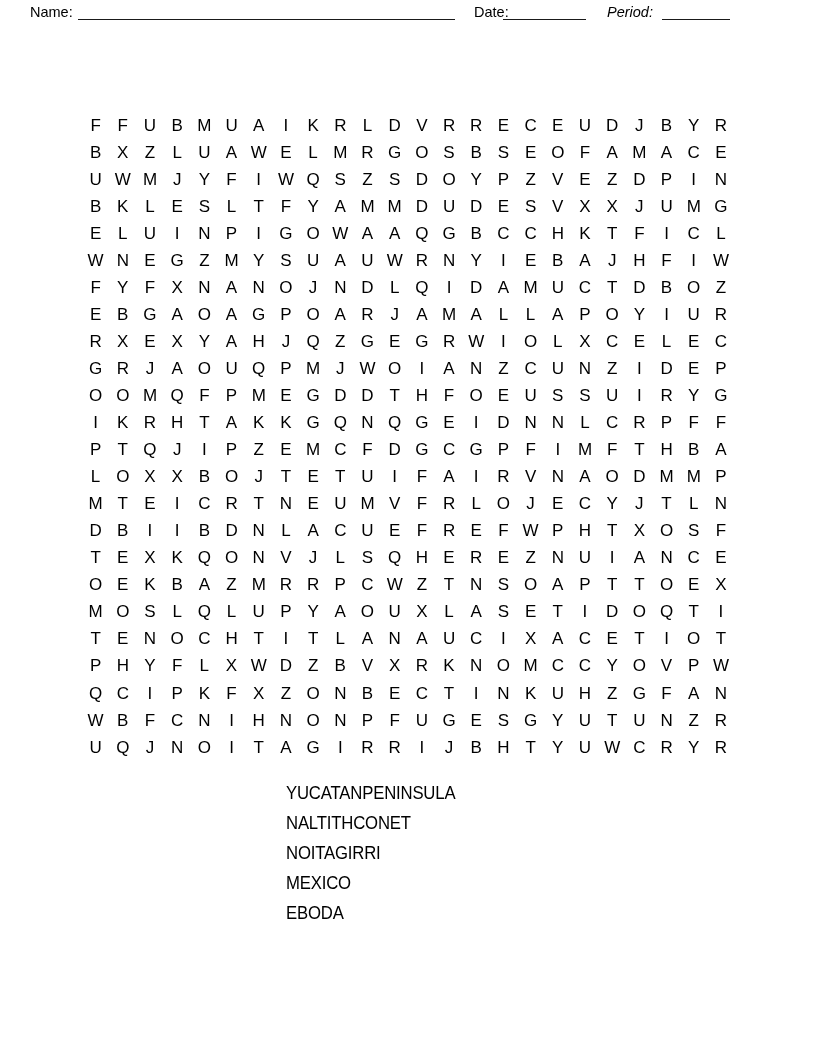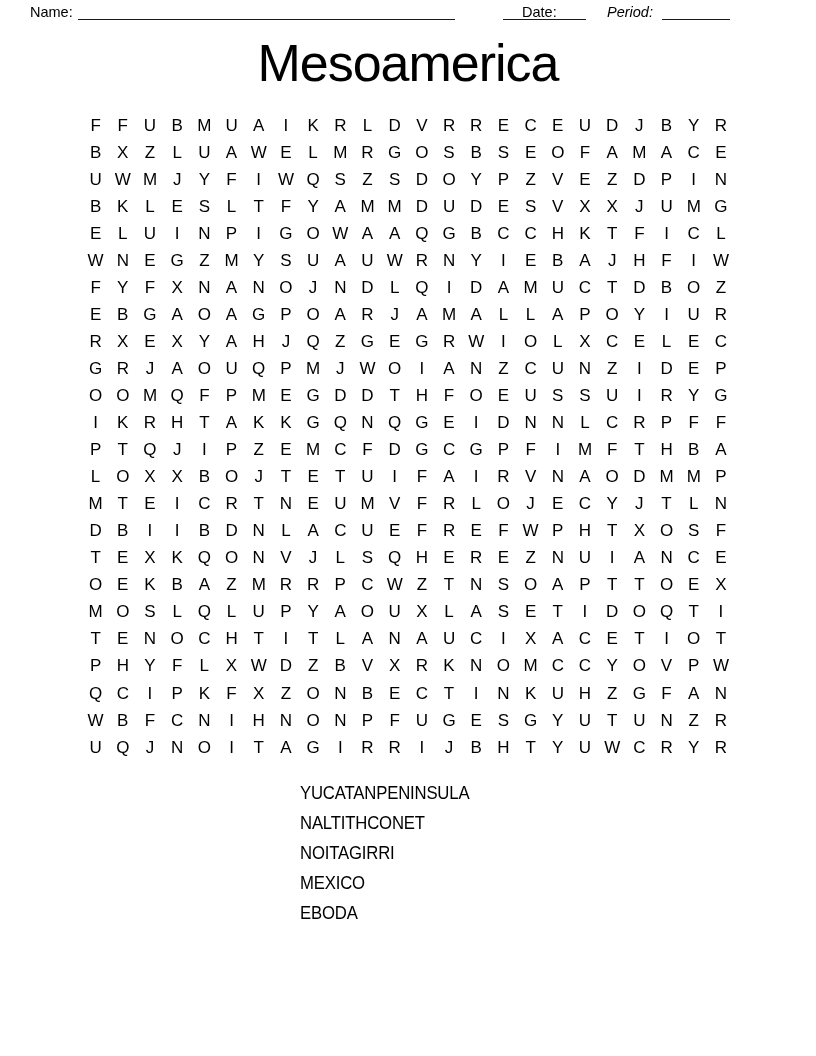--- a/index.html
+++ b/index.html
@@ -22,21 +22,21 @@
     white-space: nowrap;
   }
   .hdr-line {
     position: absolute;
     top: 1px;
     height: 18px;
     border-bottom: 1.6px solid #1a1a1a;
   }
   #name-label   { left: 30px; }
   #name-line    { left: 78px;  width: 377px; }
-  #date-label   { left: 474px; margin-left: 48px; }
+  #date-label   { left: 474px; }
   #date-line    { left: 503px; width: 83px; }
   #period-label { left: 607px; font-style: italic; }
   #period-line  { left: 662px; width: 68px; }
 
   
   .title {
     position: absolute;
     top: 36px;
     left: 0;
     width: 100%;
@@ -66,21 +66,21 @@
     font-weight: 400;
     color: #000;
   }
 
   
   .word-col {
     position: absolute;
     top: 778px;
   }
   #word-col-1 { left: 48px; }
-  #word-col-2 { left: 300px; }
+  #word-col-2 { left: 286px; }
   #word-col-3 { left: 529px; }
   .word {
     height: 30px;
     line-height: 30px;
     font-size: 19px;
     font-weight: 400;
     letter-spacing: -0.2px;
     white-space: nowrap;
     transform: scaleX(0.88);
     transform-origin: 0 50%;
@@ -94,21 +94,20 @@
 
   <div class="hdr-label" id="name-label">Name:</div>
   <div class="hdr-line" id="name-line"></div>
 
   <div class="hdr-label" id="date-label">Date:</div>
   <div class="hdr-line" id="date-line"></div>
 
   <div class="hdr-label" id="period-label">Period:</div>
   <div class="hdr-line" id="period-line"></div>
 
-  <h1 class="title">Mesoamerica</h1>
 
   <div class="grid">
       <span class="cell">F</span>
       <span class="cell">F</span>
       <span class="cell">U</span>
       <span class="cell">B</span>
       <span class="cell">M</span>
       <span class="cell">U</span>
       <span class="cell">A</span>
       <span class="cell">I</span>

